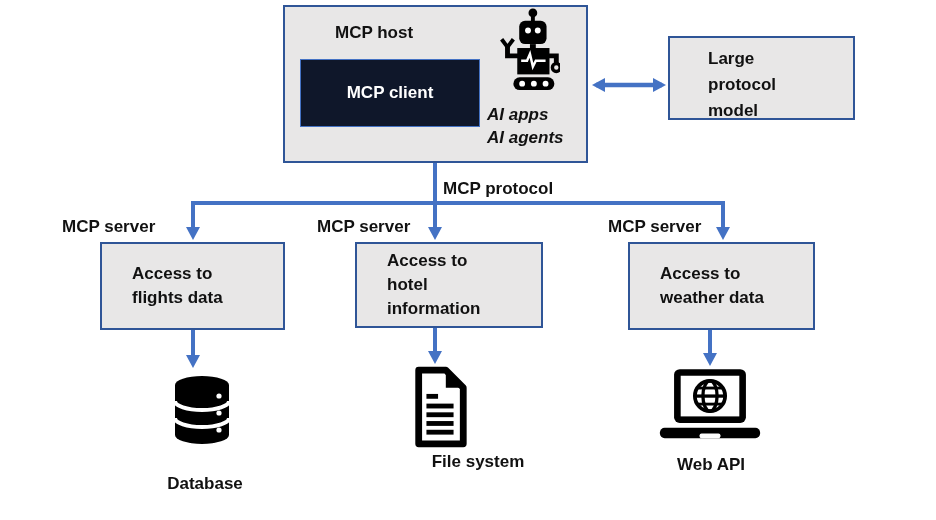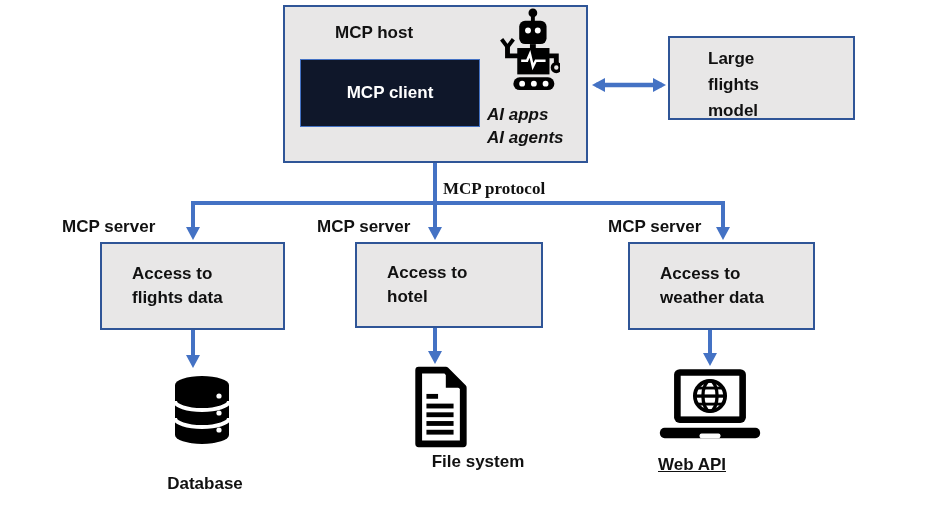--- a/index.html
+++ b/index.html
@@ -93,38 +93,39 @@
 
     <div class="abs ai-lines">
       <div>AI apps</div>
       <div>AI agents</div>
     </div>
   </div>
 
   <div class="box llm-box">
     <div class="llm-text">
       <div>Large</div>
-      <div>flights</div>
+      <div>protocol</div>
       <div>model</div>
     </div>
   </div>
 
-  <div class="abs lbl" style="left:443px; top:179px;font-family:Liberation Serif, serif;">MCP protocol</div>
+  <div class="abs lbl" style="left:443px; top:179px;">MCP protocol</div>
 
   <div class="abs lbl" style="left:62px; top:217px;">MCP server</div>
   <div class="abs lbl" style="left:317px; top:217px;">MCP server</div>
   <div class="abs lbl" style="left:608px; top:217px;">MCP server</div>
 
   <div class="box server-box" style="left:100px; top:242px; width:185px; height:88px;">
     <div class="line">Access to</div>
     <div class="line">flights data</div>
   </div>
   <div class="box server-box" style="left:355px; top:242px; width:188px; height:86px;">
     <div class="line">Access to</div>
     <div class="line">hotel</div>
+    <div class="line">information</div>
   </div>
   <div class="box server-box" style="left:628px; top:242px; width:187px; height:88px;">
     <div class="line">Access to</div>
     <div class="line">weather data</div>
   </div>
 
   <span class="icon-wrap" style="left:172px; top:374px;">
     <svg width="60" height="72" viewBox="0 0 60 72">
       <g fill="#000000">
         <rect x="3" y="11" width="54" height="50"></rect>
@@ -159,15 +160,15 @@
       <rect x="24" y="8" width="62" height="43" fill="#ffffff"></rect>
       <circle cx="55" cy="29.5" r="16" fill="none" stroke="#000000" stroke-width="4"></circle>
       <ellipse cx="55" cy="29.5" rx="7.5" ry="16" fill="none" stroke="#000000" stroke-width="3.5"></ellipse>
       <line x1="39" y1="29.5" x2="71" y2="29.5" stroke="#000000" stroke-width="3.5"></line>
       <line x1="42" y1="21" x2="68" y2="21" stroke="#000000" stroke-width="3"></line>
       <line x1="42" y1="38" x2="68" y2="38" stroke="#000000" stroke-width="3"></line>
       <rect x="2" y="63" width="106" height="11" rx="5" fill="#000000"></rect>
       <rect x="44" y="69" width="22" height="5" rx="2" fill="#ffffff"></rect>
     </svg>
   </span>
-  <div class="abs caption" style="left:692px; top:455px;text-decoration:underline;">Web API</div>
+  <div class="abs caption" style="left:711px; top:455px;">Web API</div>
 
 </div>
 
 </body></html>

